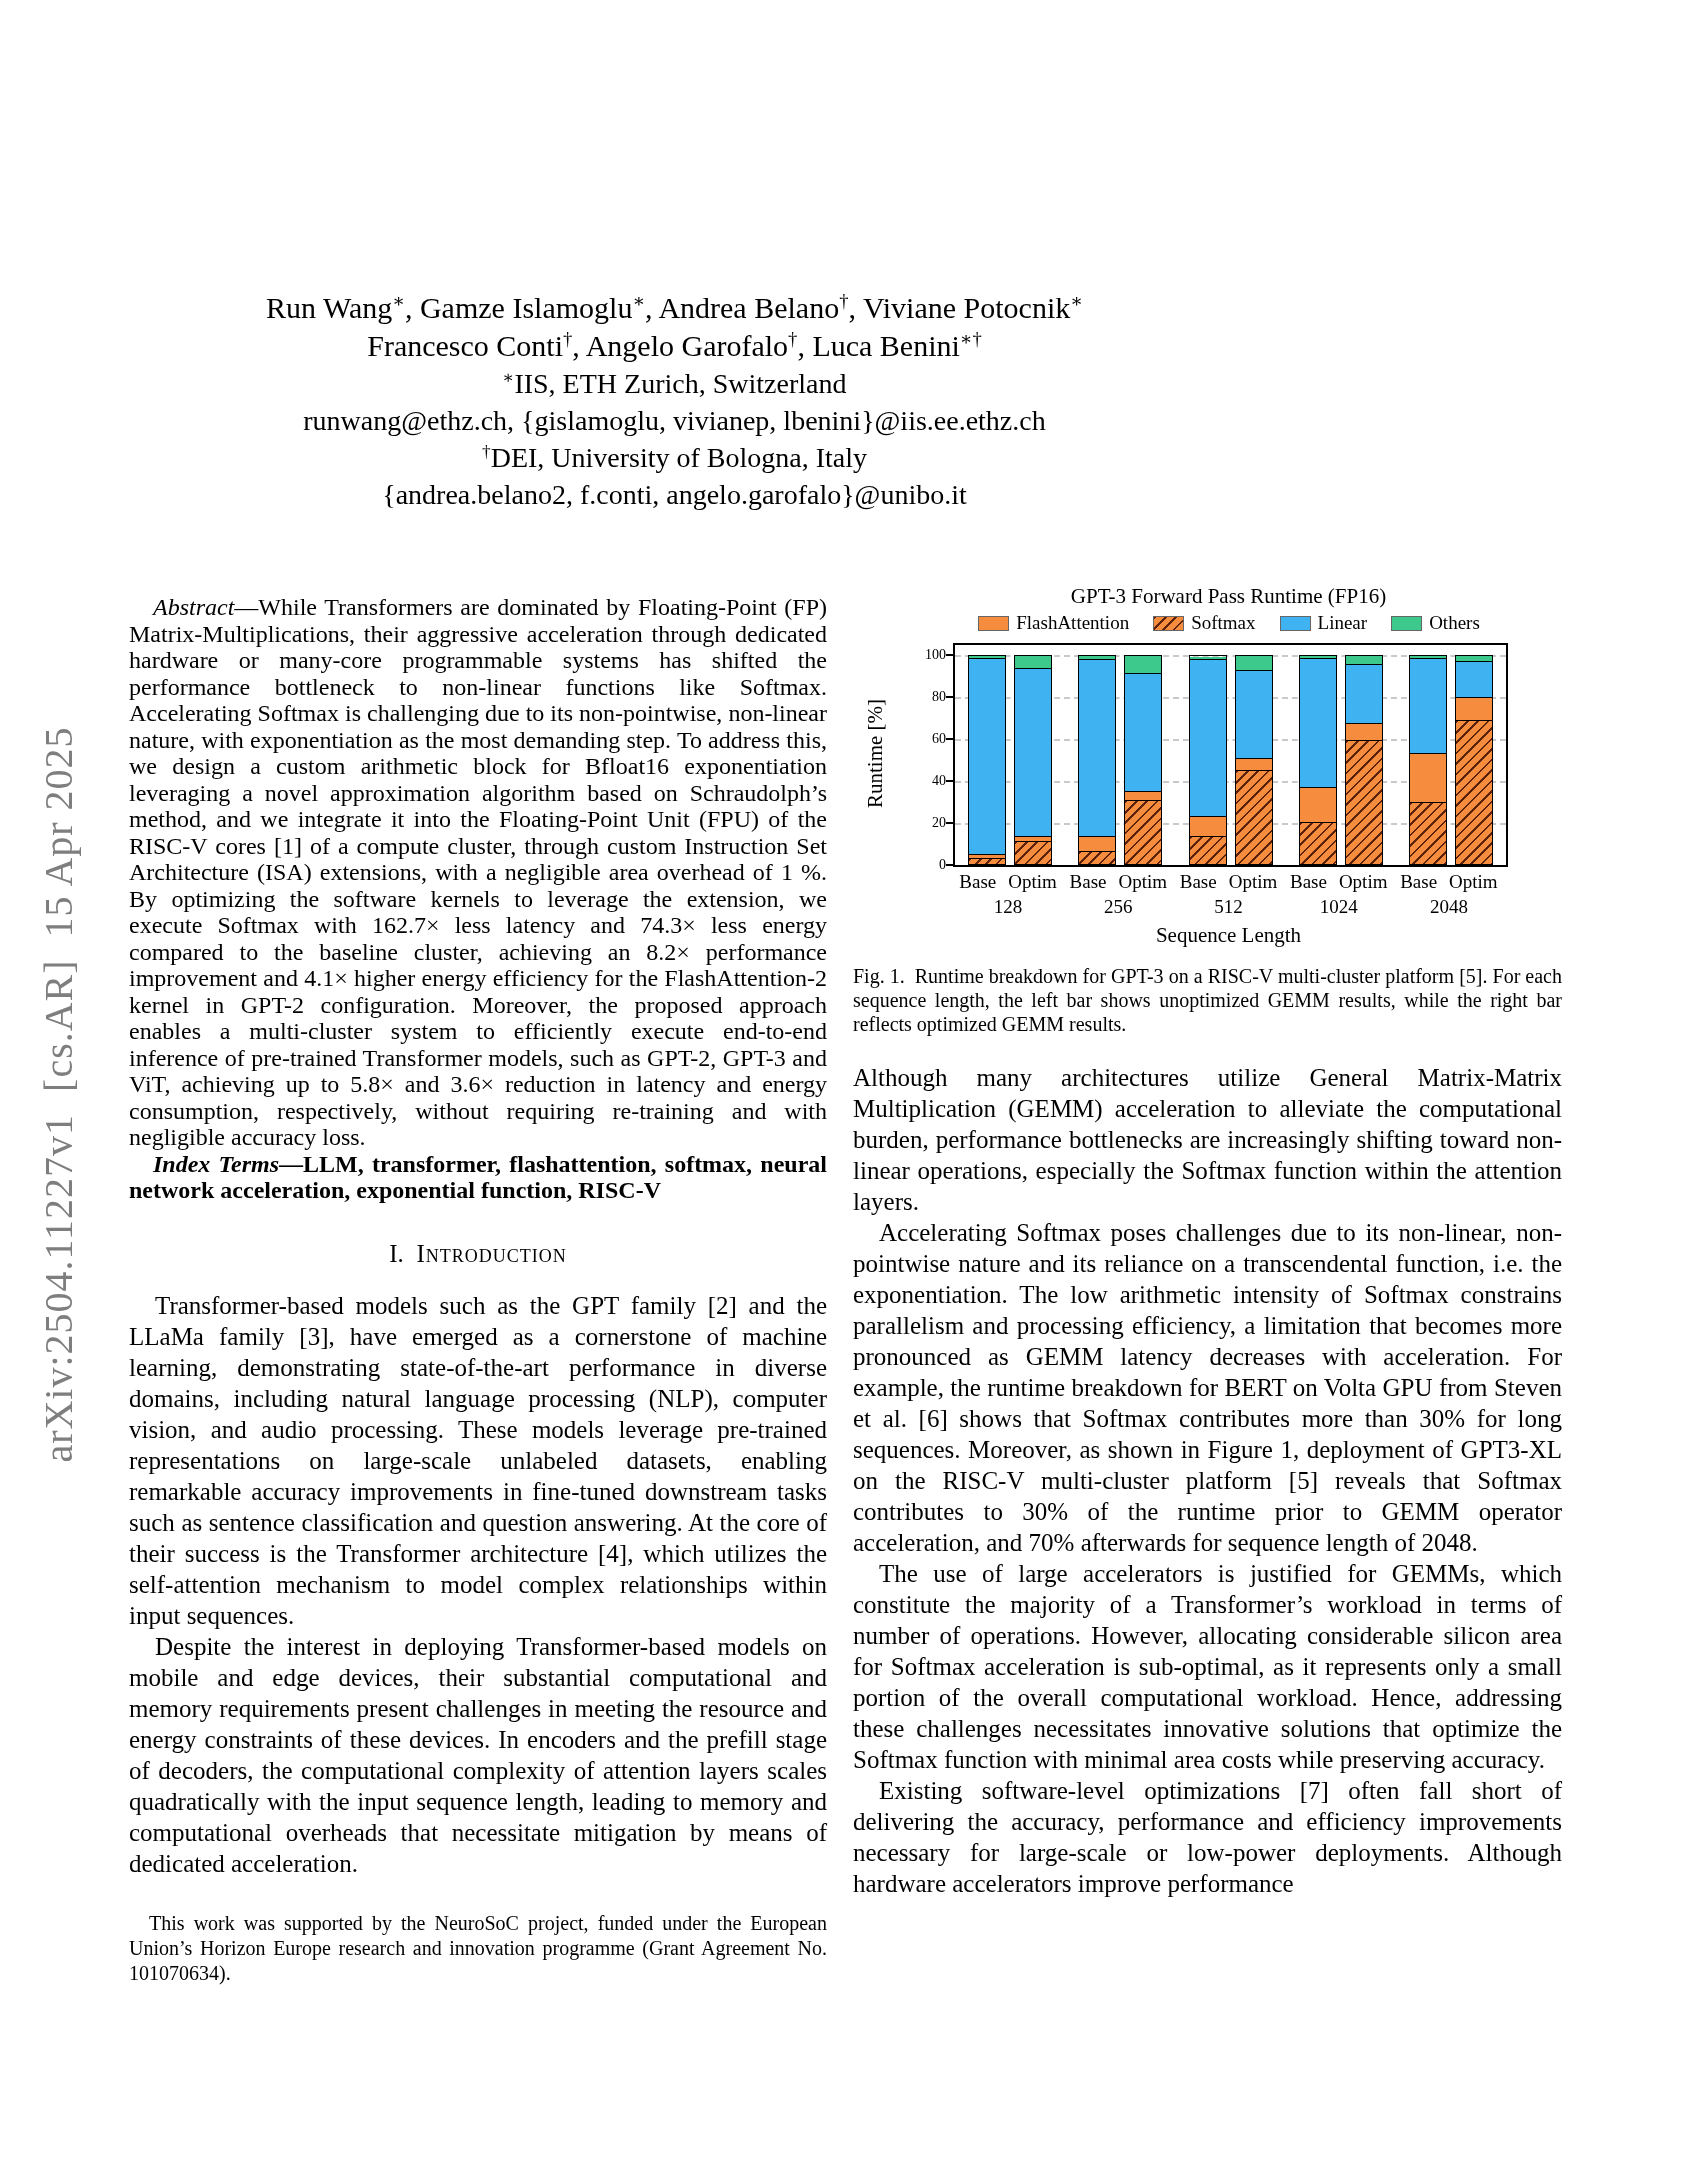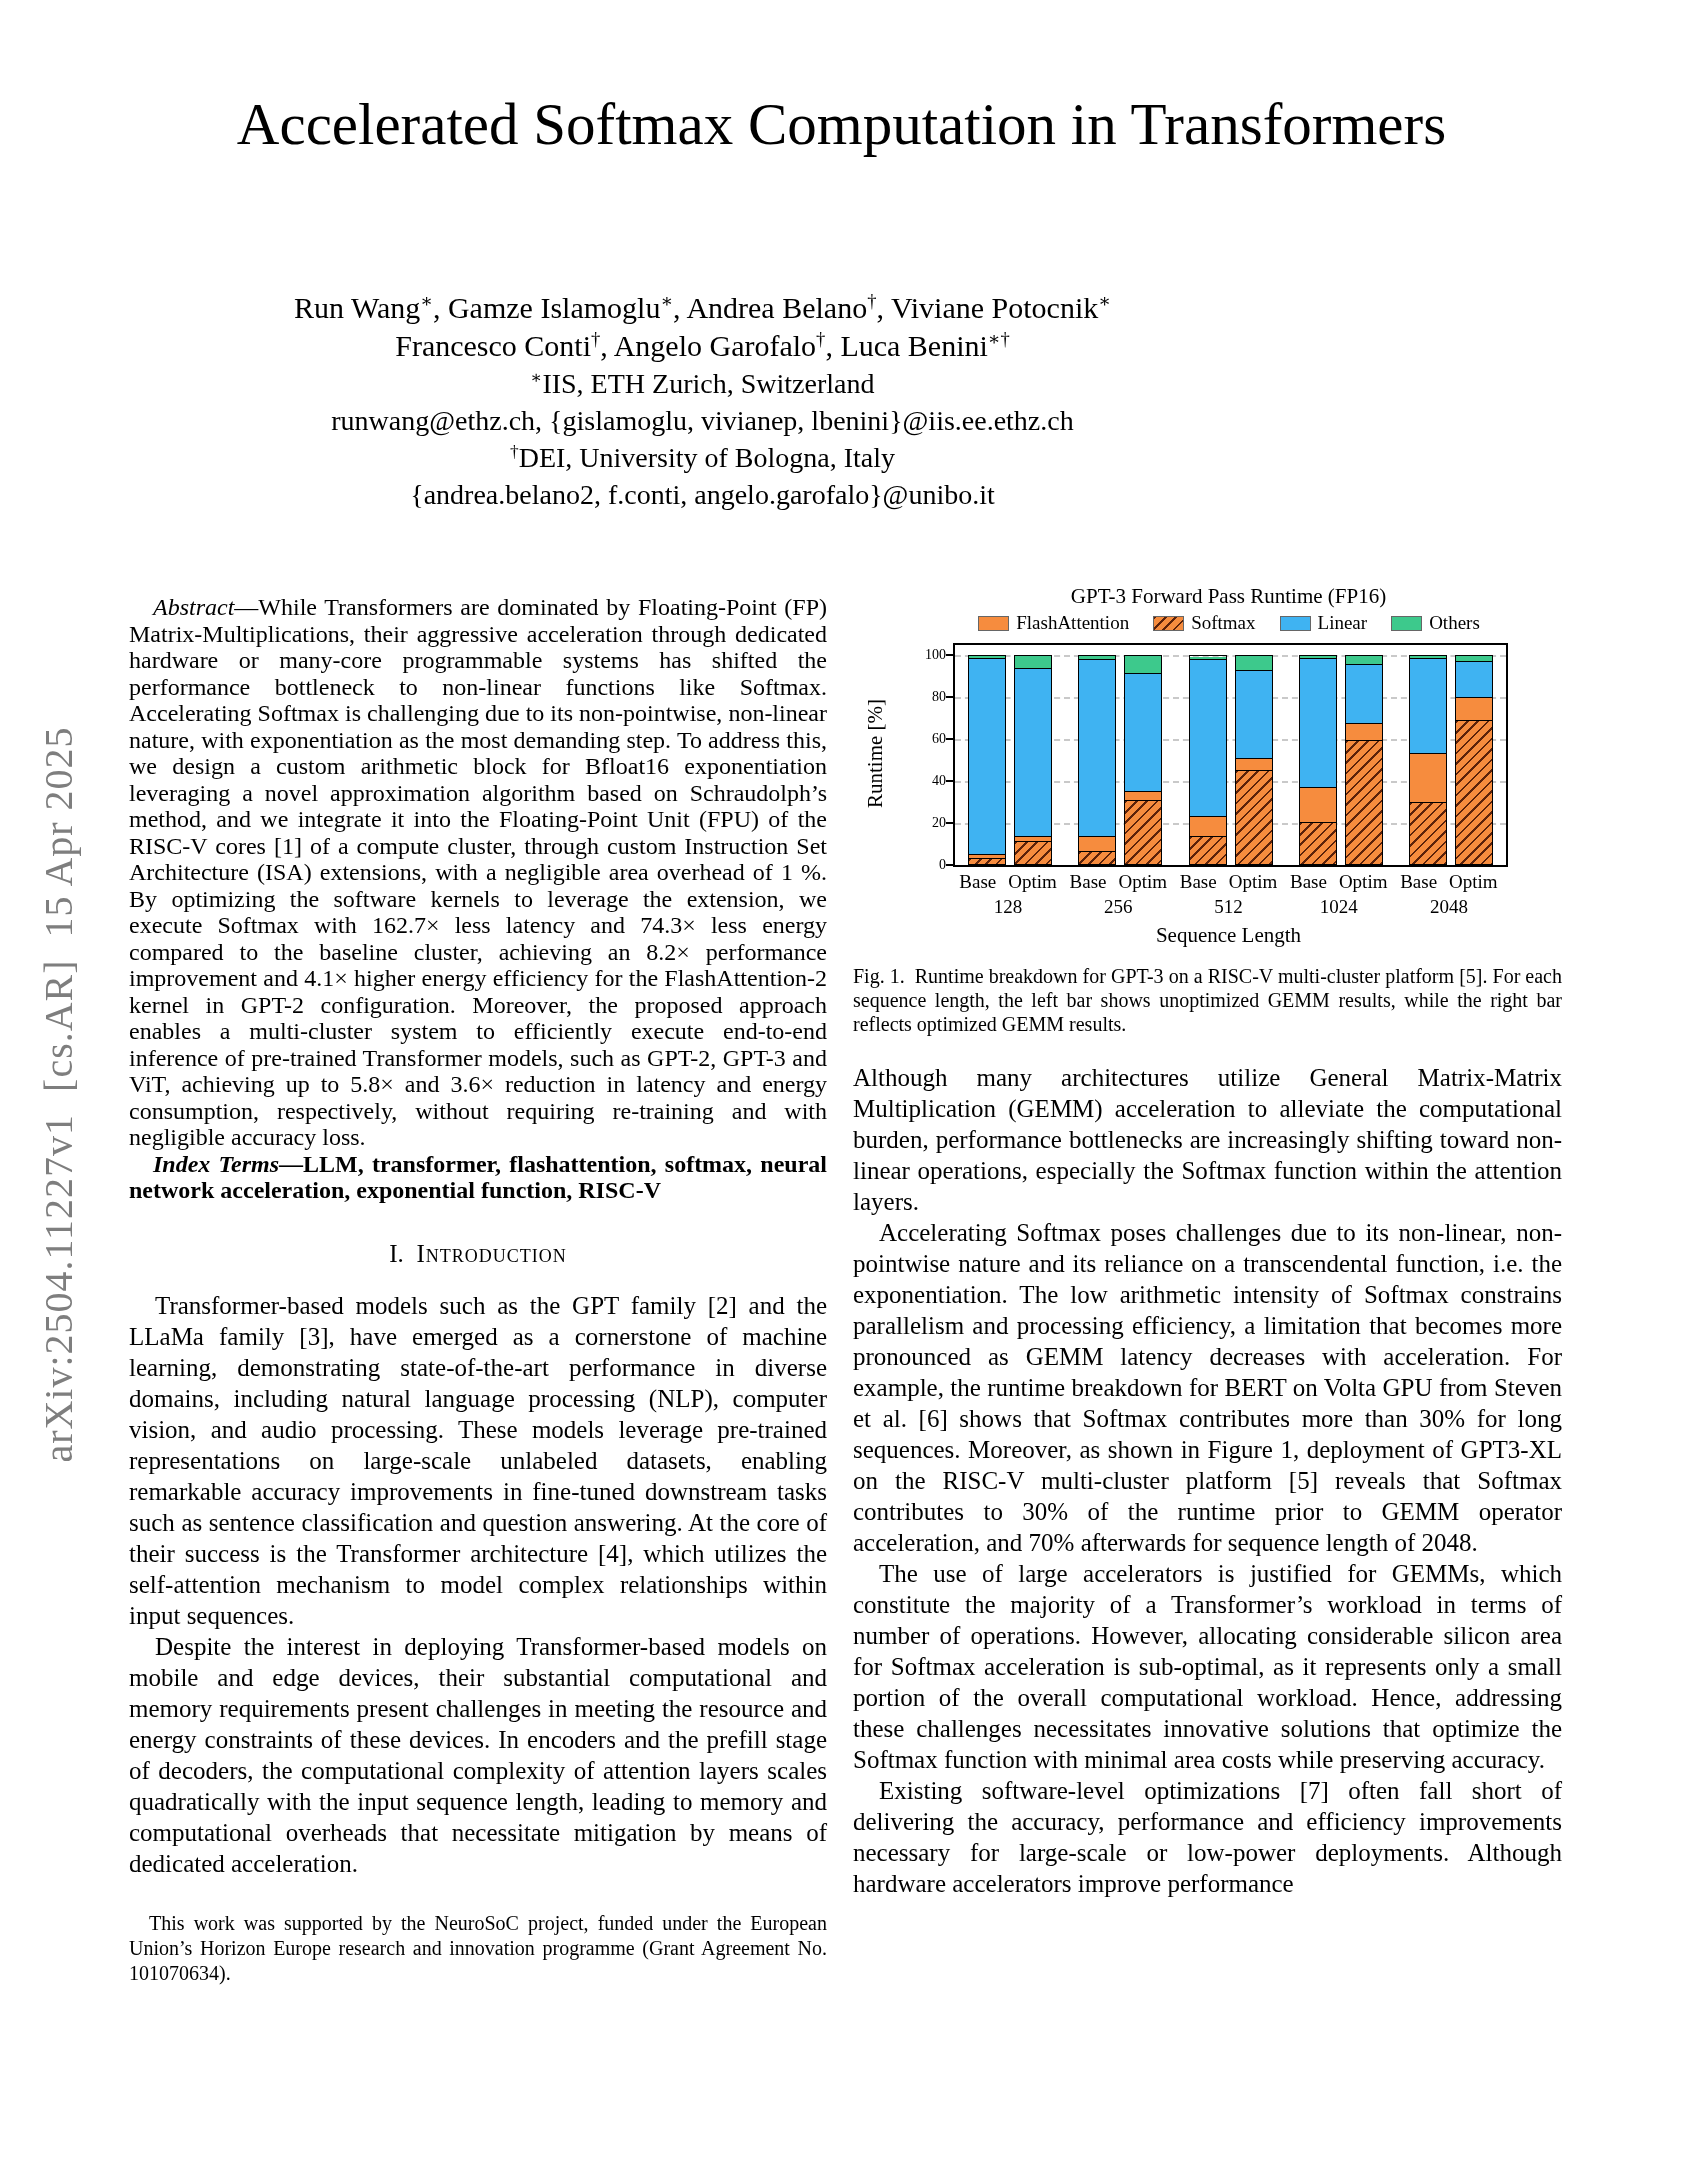--- a/index.html
+++ b/index.html
@@ -9,21 +9,21 @@
     overflow:hidden;
   }
   
   .arxiv-strip{position:absolute;left:14px;top:545px;width:89px;height:1099px;
     display:flex;align-items:center;justify-content:center;}
   .arxiv-strip span{transform:rotate(-90deg);white-space:pre;font-size:40px;
     color:#7e7e7e;letter-spacing:1px;}
   
   .title-block{position:absolute;top:87px;left:0;width:1683px;text-align:center;}
   .title-block .t{font-size:59px;line-height:75px;}
-  .authors-block{position:absolute;top:289px;left:0;width:1349px;text-align:center;padding-left:28px;}
+  .authors-block{position:absolute;top:289px;left:0;width:1349px;text-align:center;}
   .authors-block .a{font-size:30px;line-height:38px;}
   .authors-block .aff{font-size:28px;line-height:37px;}
   sup{font-size:62%;vertical-align:super;line-height:0;}
   
   .col{position:absolute;text-align:justify;}
   .col-left{left:129px;top:594px;width:698px;}
   .col-right{left:853px;top:582px;width:709px;}
   .abstract{font-size:24px;line-height:26.5px;font-weight:normal;margin:0;text-indent:24px;}
   .abstract .lead{font-style:italic;}
   .idx{font-size:24px;line-height:26.5px;font-weight:bold;margin:0;text-indent:24px;}
@@ -73,21 +73,20 @@
   .fig-gap{height:26px;}
 </style>
 </head>
 <body>
 
 <div class="arxiv-strip">
   <span>arXiv:2504.11227v1  [cs.AR]  15 Apr 2025</span>
 </div>
 
 <div class="title-block">
-  <div class="t">Accelerated Softmax Computation in Transformers</div>
 </div>
 
 <div class="authors-block">
   <div class="a">Run Wang<sup>∗</sup>, Gamze Islamoglu<sup>∗</sup>, Andrea Belano<sup>†</sup>, Viviane Potocnik<sup>∗</sup></div>
   <div class="a">Francesco Conti<sup>†</sup>, Angelo Garofalo<sup>†</sup>, Luca Benini<sup>∗†</sup></div>
   <div class="aff"><sup>∗</sup>IIS, ETH Zurich, Switzerland</div>
   <div class="aff">runwang@ethz.ch, {gislamoglu, vivianep, lbenini}@iis.ee.ethz.ch</div>
   <div class="aff"><sup>†</sup>DEI, University of Bologna, Italy</div>
   <div class="aff">{andrea.belano2, f.conti, angelo.garofalo}@unibo.it</div>
 </div>

